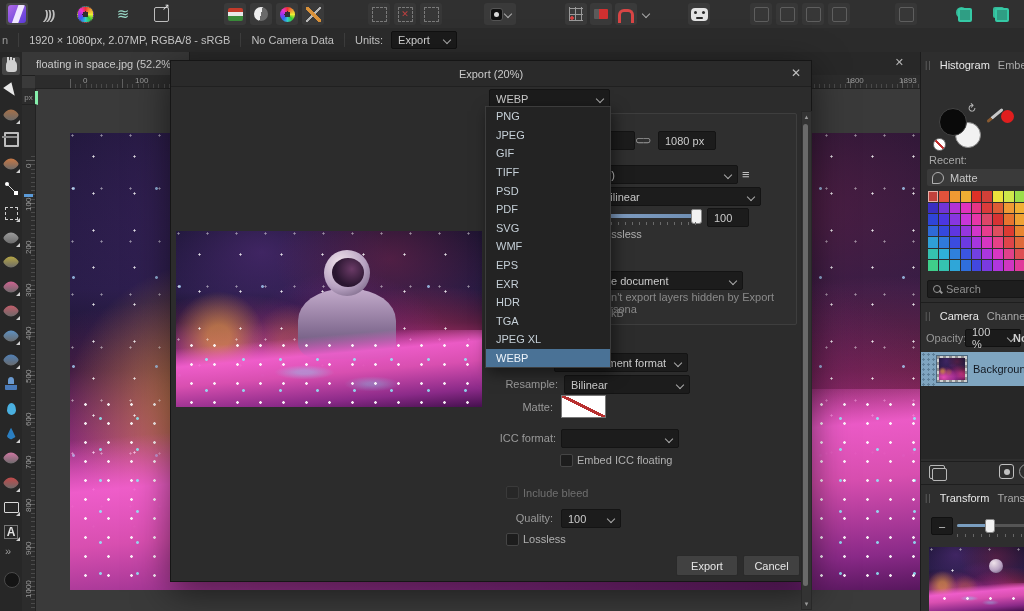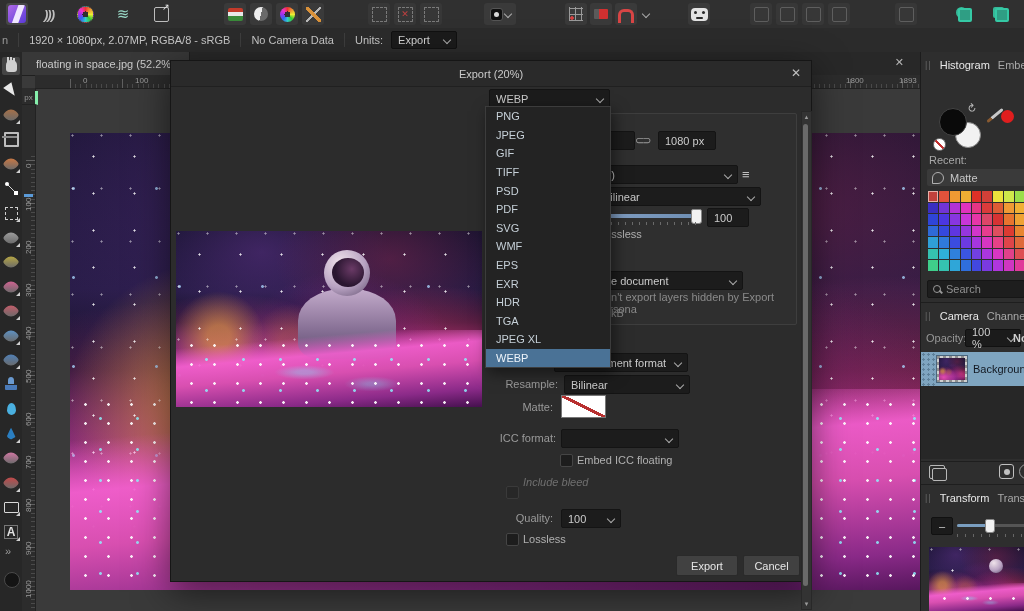--- a/index.html
+++ b/index.html
@@ -451,21 +451,21 @@
     <span class="dlabel" style="left:300px;top:371px;width:85px;">ICC format:</span>
     <div class="dfield dselect" style="left:390px;top:368px;width:104px;">
       <span></span>
       <span class="chev-sm"></span>
     </div>
 
     <div class="dcheck" style="left:389px;top:393px;"></div>
     <span class="dnote" style="left:406px;top:393px;color:#b0b0b0;">Embed ICC floating</span>
 
     <div class="dcheck dim" style="left:335px;top:425px;"></div>
-    <span class="dnote" style="left:352px;top:415px;color:#6f6f6f;font-style:italic;">Include bleed</span>
+    <span class="dnote" style="left:352px;top:426px;color:#6f6f6f;">Include bleed</span>
 
     <span class="dlabel" style="left:300px;top:451px;width:82px;">Quality:</span>
     <div class="dfield dselect" style="left:390px;top:448px;width:46px;">
       <span>100</span>
       <span class="chev-sm"></span>
     </div>
 
     <div class="dcheck" style="left:335px;top:472px;"></div>
     <span class="dnote" style="left:352px;top:472px;color:#b0b0b0;">Lossless</span>
 

